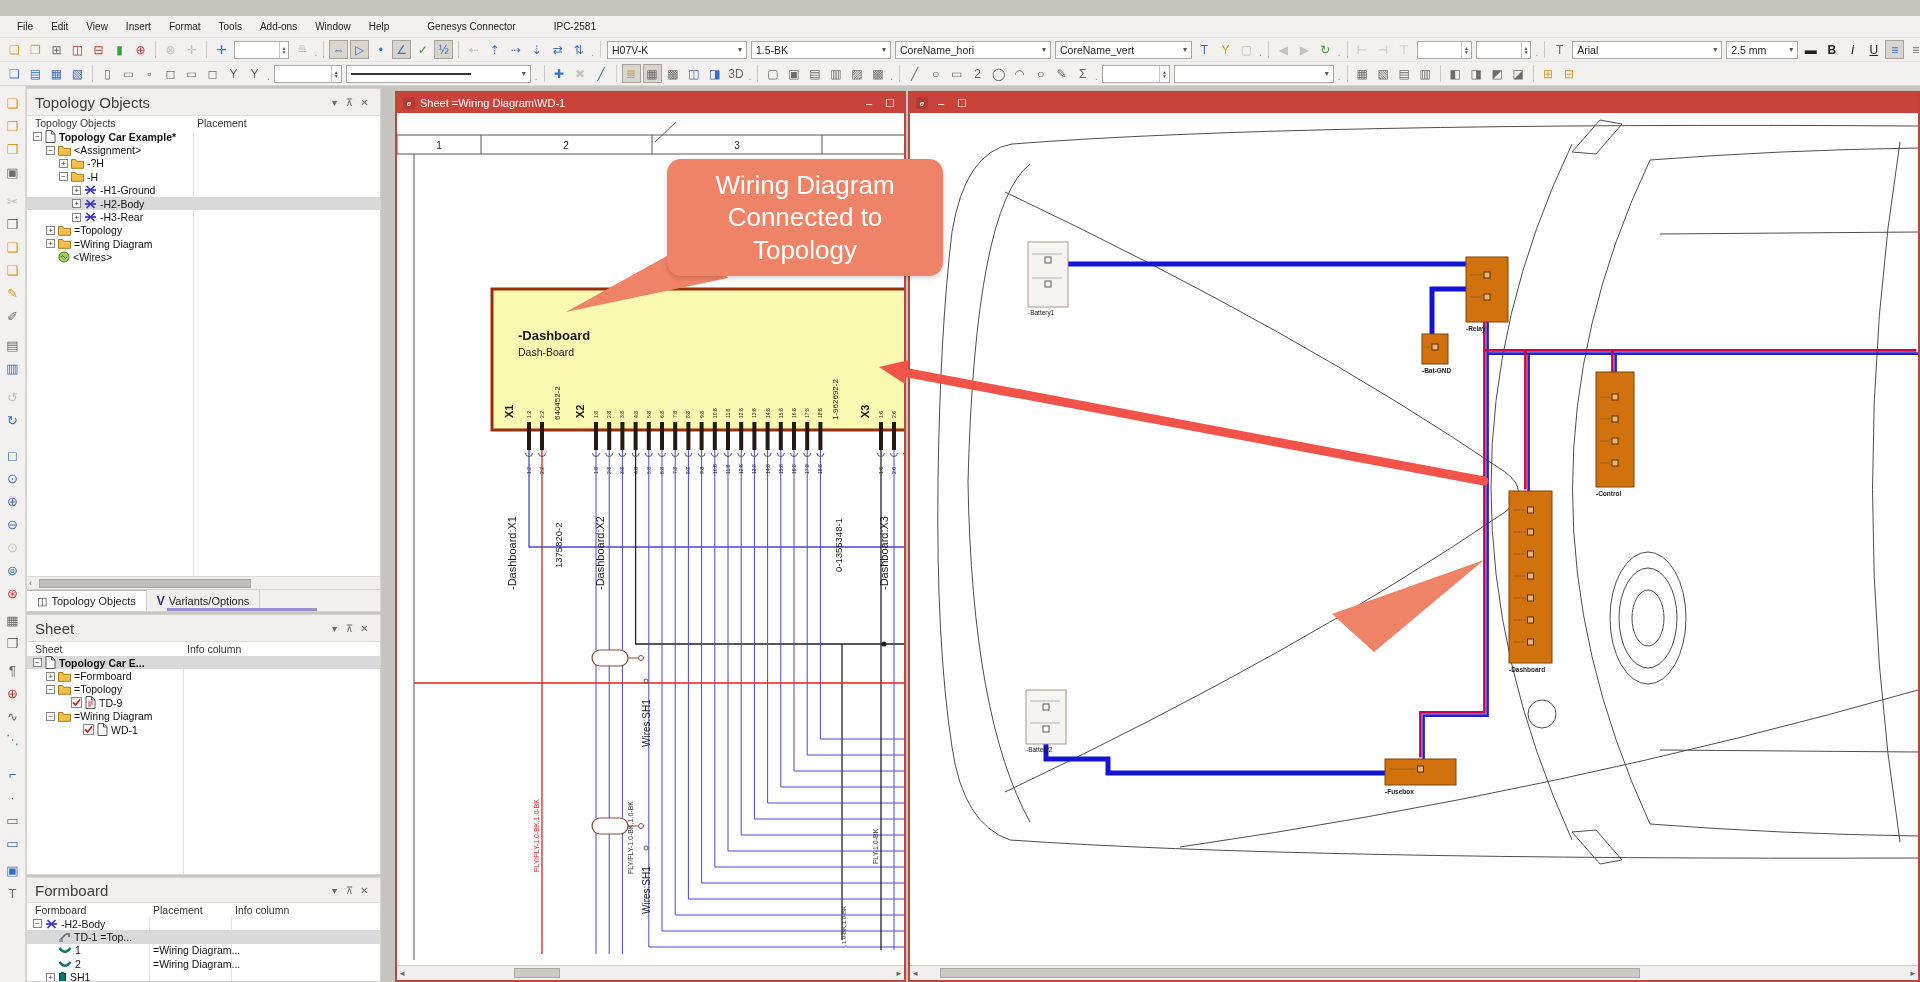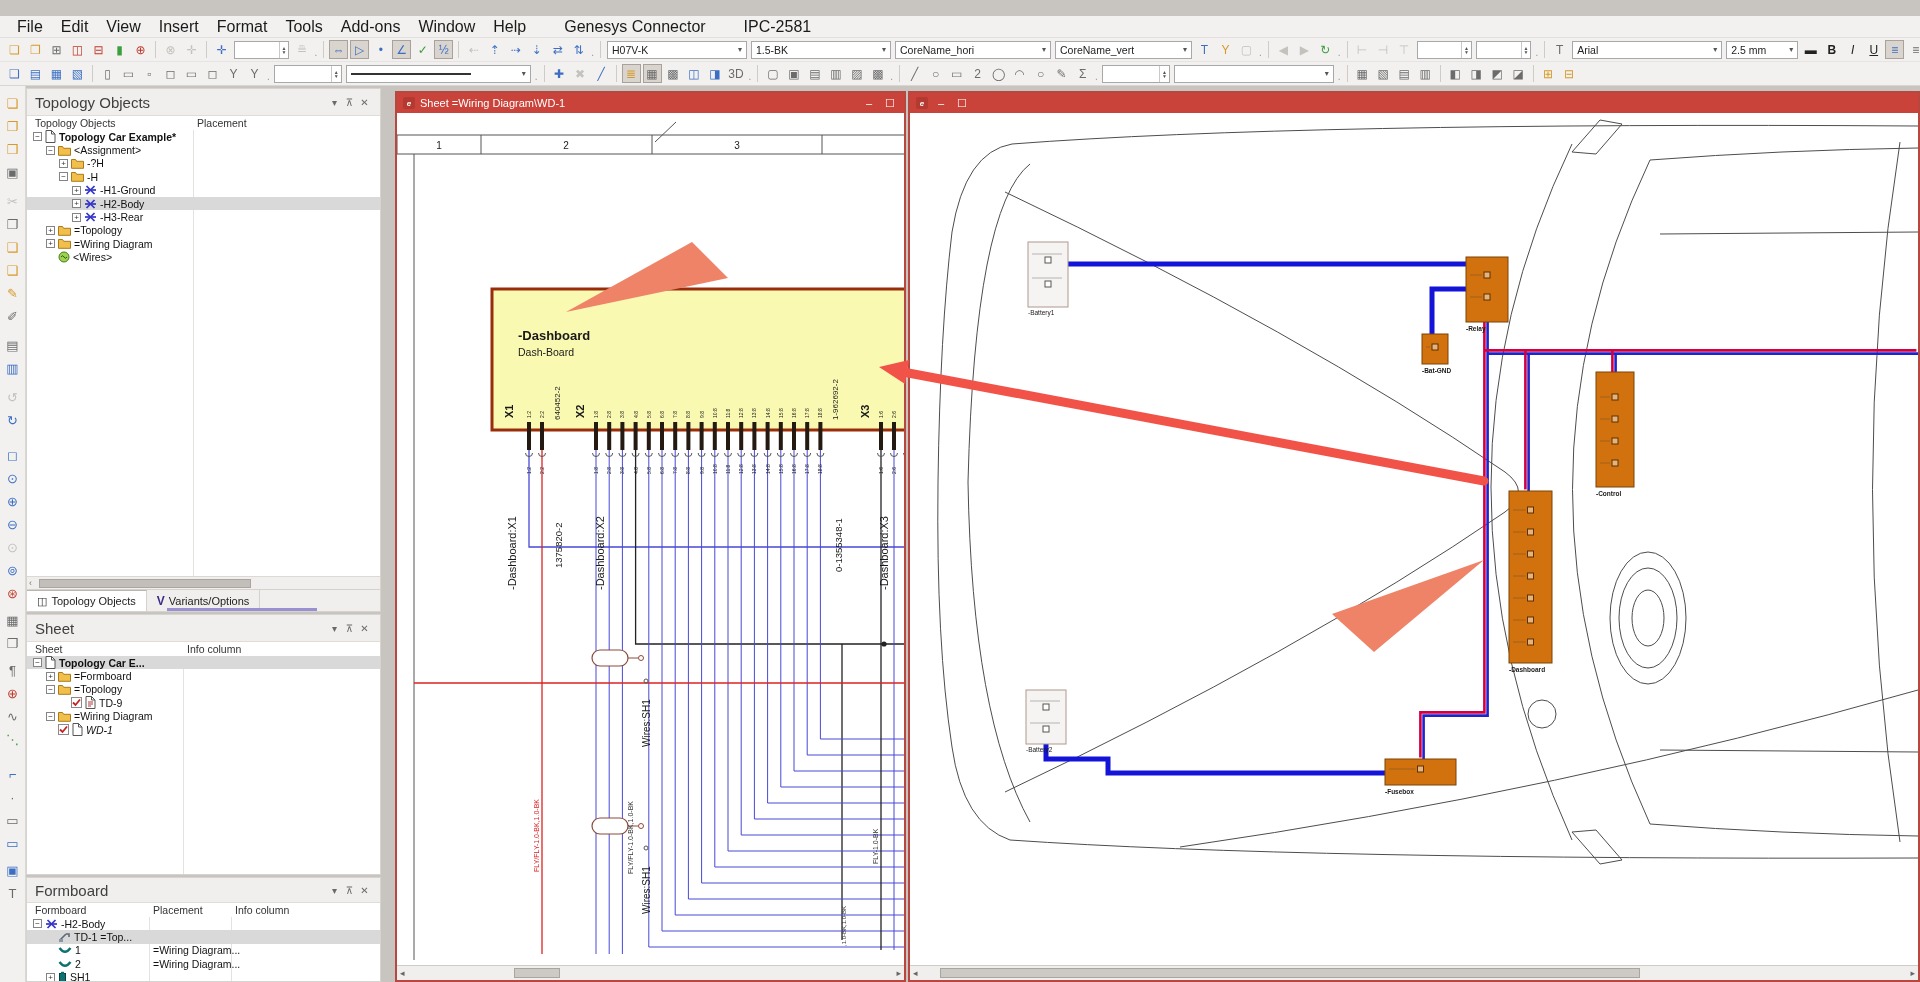--- a/index.html
+++ b/index.html
@@ -4,21 +4,21 @@
 <style>
   *{box-sizing:border-box;margin:0;padding:0}
   html,body{width:1920px;height:982px;overflow:hidden;font-family:"Liberation Sans",sans-serif;background:#c8c5c1}
   #stage{position:relative;width:1920px;height:982px}
 
   
   #titlebar{position:absolute;left:0;top:0;width:1920px;height:16px;background:#c23b33;display:flex;align-items:center;gap:6px;padding-left:4px}
   #titlebar .app-ico{width:11px;height:11px;background:#a93128;border-radius:2px;color:#fff;font-size:8px;font-style:italic;font-weight:bold;display:flex;align-items:center;justify-content:center}
   #titlebar .t{color:#fff;font-size:11px;white-space:nowrap}
   #menubar{position:absolute;left:0;top:16px;width:1920px;height:22px;background:#f2f1f0;border-bottom:1px solid #e2e0de;display:flex;align-items:center;padding-left:8px}
-  .menu-item{font-size:16px;color:#1a1a1a;padding:0 9px;height:22px;line-height:22px;cursor:default}
+  .menu-item{font-size:10px;color:#1a1a1a;padding:0 9px;height:22px;line-height:22px;cursor:default}
   .menu-item.gap{margin-left:20px}
   .toolbar{position:absolute;left:0;width:1920px;background:#f2f1f0;display:flex;align-items:center;padding-left:4px;overflow:hidden}
   #toolbar1{top:38px;height:24px;border-bottom:1px solid #e6e4e2}
   #toolbar2{top:62px;height:24px;border-bottom:1px solid #d8d5d2}
   .tb-sep{width:1px;height:17px;background:#cfccc8;margin:0 4px;flex:none}
   .tb-dot{color:#9a9793;font-size:10px;margin:0 2px;flex:none;transform:translateY(3px)}
   .tb-icon{flex:none;width:19px;height:19px;display:flex;align-items:center;justify-content:center;font-size:12px;margin:0 1px;border:1px solid transparent;cursor:default}
   .tb-icon.sel{background:#d9d4ce;border-color:#a8a29b}
   .tb-icon.bl{color:#3c6fc4}.tb-icon.gy{color:#6b6b6b}.tb-icon.or{color:#d69a2a}
   .tb-icon.gn{color:#3d9e3d}.tb-icon.rd{color:#c0392b}.tb-icon.ds{color:#c5c1bc}.tb-icon.bk{color:#222}
@@ -514,21 +514,21 @@
         </div>
         <div class="tree-row" style="padding-left: 19px;">
           <span class="exp">−</span>
           <span class="ticon">
             <svg width="13" height="11">
               <path d="M0.5 1.5 h4 l1.2 1.8 h6.8 v7 h-12z" fill="#f2c04a" stroke="#a97b1e"></path>
             </svg>
           </span>
           <span class="lbl">=Wiring Diagram</span>
         </div>
-        <div class="tree-row" style="padding-left: 19px; font-style: italic;">
+        <div class="tree-row" style="padding-left: 44px;">
           <span class="noexp"></span>
           <span class="ticon">
             <svg width="11" height="11">
               <rect x="0.5" y="0.5" width="10" height="10" fill="#fff" stroke="#8a8a8a"></rect>
               <path d="M2 5.5 L4.5 8 L9 2.5" fill="none" stroke="#c42222" stroke-width="1.8"></path>
             </svg>
           </span>
           <span class="ticon">
             <svg width="11" height="13">
               <path d="M1 0.5 h5.5 l3.5 3.5 v8.5 h-9z" fill="#fff" stroke="#555"></path>
@@ -895,14 +895,15 @@
       <div class="thumb" style="left:30px;width:700px"></div>
     </div>
   </div>
 
   <svg id="overlay">
       <polygon points="566,312 692,242 728,278" fill="#ef8367"></polygon>
       <polygon points="1484,560 1332,614 1374,652" fill="#ef8367"></polygon>
       <line x1="903" y1="372" x2="1484" y2="481" stroke="#f15348" stroke-width="9" stroke-linecap="round"></line>
       <polygon points="879,367 909,360 905,384" fill="#f15348"></polygon>
     </svg>
+  <div class="callout" id="callout1">Wiring Diagram Connected to Topology</div>
 
 </div>
 
 </body></html>

